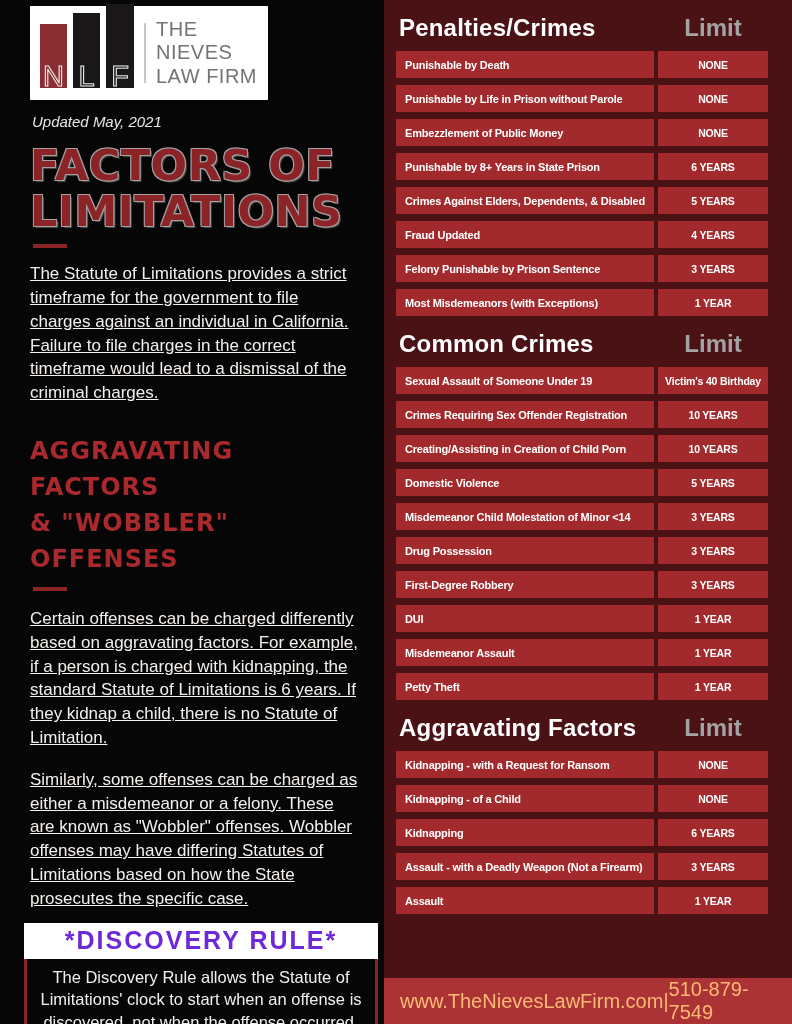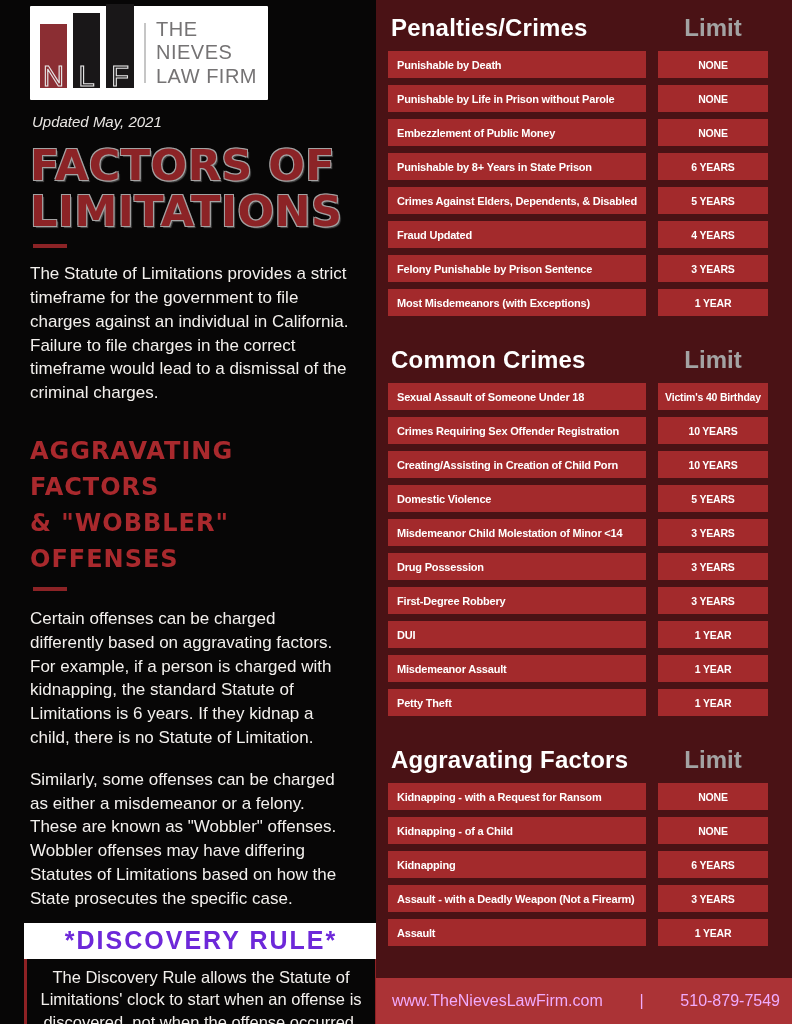--- a/index.html
+++ b/index.html
@@ -21,42 +21,42 @@
   }
   .logo-divider { width:2px; height:60px; background:#c6c6c6; margin:0 10px; align-self:center; }
   .logo-name { font-size:20px; color:#757374; letter-spacing:0.5px; line-height:1.16; }
 
   .updated { font-style:italic; font-size:15px; color:#e9e6e3; margin:13px 0 0 2px; }
 
   .title { margin-top:13px; font-family:"DejaVu Sans", sans-serif; font-weight:bold; font-size:43px; line-height:1.06; letter-spacing:0.5px; color:#8c2326;
            text-shadow:-1px -1px 0 #a3a2a2, 1px -1px 0 #a3a2a2, -1px 1px 0 #a3a2a2, 1px 1px 0 #a3a2a2, 2px 2px 1px #4a4a4a; }
   .dash { width:34px; height:4px; background:#8c2326; margin:10px 0 0 3px; }
 
-  .body-text { font-size:17px; line-height:1.4; color:#f3f0ed; }
+  .body-text { font-size:17px; line-height:1.4; color:#f3f0ed;text-decoration:underline; }
   .intro { margin-top:14px; }
   .subhead { margin-top:28px; font-family:"DejaVu Sans", sans-serif; font-weight:bold; font-size:24px; letter-spacing:1px; line-height:1.5; color:#a9292d; }
   .para2 { margin-top:16px; }
   .para3 { margin-top:18px; }
 
   .discovery { margin-top:12px; margin-left:-6px; width:354px; }
   .disc-head { background:#ffffff; color:#6d28d9; font-weight:bold; font-size:25px; letter-spacing:2px; text-align:center; padding:3px 0 4px; }
   .disc-body { border:3px solid #8e2124; border-top:none; padding:7px 12px 12px; text-align:center; font-size:16.5px; line-height:1.38; color:#f3f0ed; }
 
   
   .right { flex:1; background:#4a1215; position:relative; padding:14px 24px 0 12px; }
   .section { margin-bottom:0; }
-  .section + .section { margin-top:30px; }
+  .section + .section { margin-top:14px; }
   .sec-head { display:flex; align-items:flex-end; margin-bottom:9px; padding-left:3px; }
   .sec-title { flex:1; color:#ffffff; font-weight:bold; font-size:24px; letter-spacing:0.2px; }
   .sec-limit { width:110px; text-align:center; color:#a3a3a3; font-weight:bold; font-size:24px; }
-  .t-row { display:flex; gap:12px; margin-bottom:7px;text-align:right; }
+  .t-row { display:flex; gap:4px; margin-bottom:7px;text-align:right; }
   .t-label { flex:1; background:#a32a2c; height:27px; display:flex; align-items:center; padding:0 9px; color:#fff; font-weight:bold; font-size:11px; letter-spacing:-0.2px; white-space:nowrap; overflow:hidden; }
   .t-limit { width:110px; background:#a32a2c; height:27px; display:flex; align-items:center; justify-content:center; color:#fff; font-weight:bold; font-size:10.5px; letter-spacing:-0.2px; white-space:nowrap; }
 
-  .footer { position:absolute; left:0; right:0; bottom:0; height:46px; background:#ab3336; display:flex; align-items:center; justify-content:space-between; padding:0 12px 0 16px; color:#f0abfc; font-size:16px; }
+  .footer { position:absolute; left:0; right:0; bottom:0; height:46px; background:#ab3336; display:flex; align-items:center; justify-content:space-between; padding:0 12px 0 16px; color:#fdba74; font-size:20px; }
 </style>
 </head>
 <body>
 
 <div class="page">
 
   <div class="left">
 
     <div class="logo-box">
       <div class="logo-bars">
@@ -146,21 +146,21 @@
         </div>
     </div>
 
     <div class="section">
       <div class="sec-head">
         <div class="sec-title">Common Crimes</div>
         <div class="sec-limit">Limit</div>
       </div>
       <div class="rows">
           <div class="t-row">
-            <div class="t-label">Sexual Assault of Someone Under 18</div>
+            <div class="t-label">Sexual Assault of Someone Under 19</div>
             <div class="t-limit">Victim's 40 Birthday</div>
           </div>
           <div class="t-row">
             <div class="t-label">Crimes Requiring Sex Offender Registration</div>
             <div class="t-limit">10 YEARS</div>
           </div>
           <div class="t-row">
             <div class="t-label">Creating/Assisting in Creation of Child Porn</div>
             <div class="t-limit">10 YEARS</div>
           </div>

